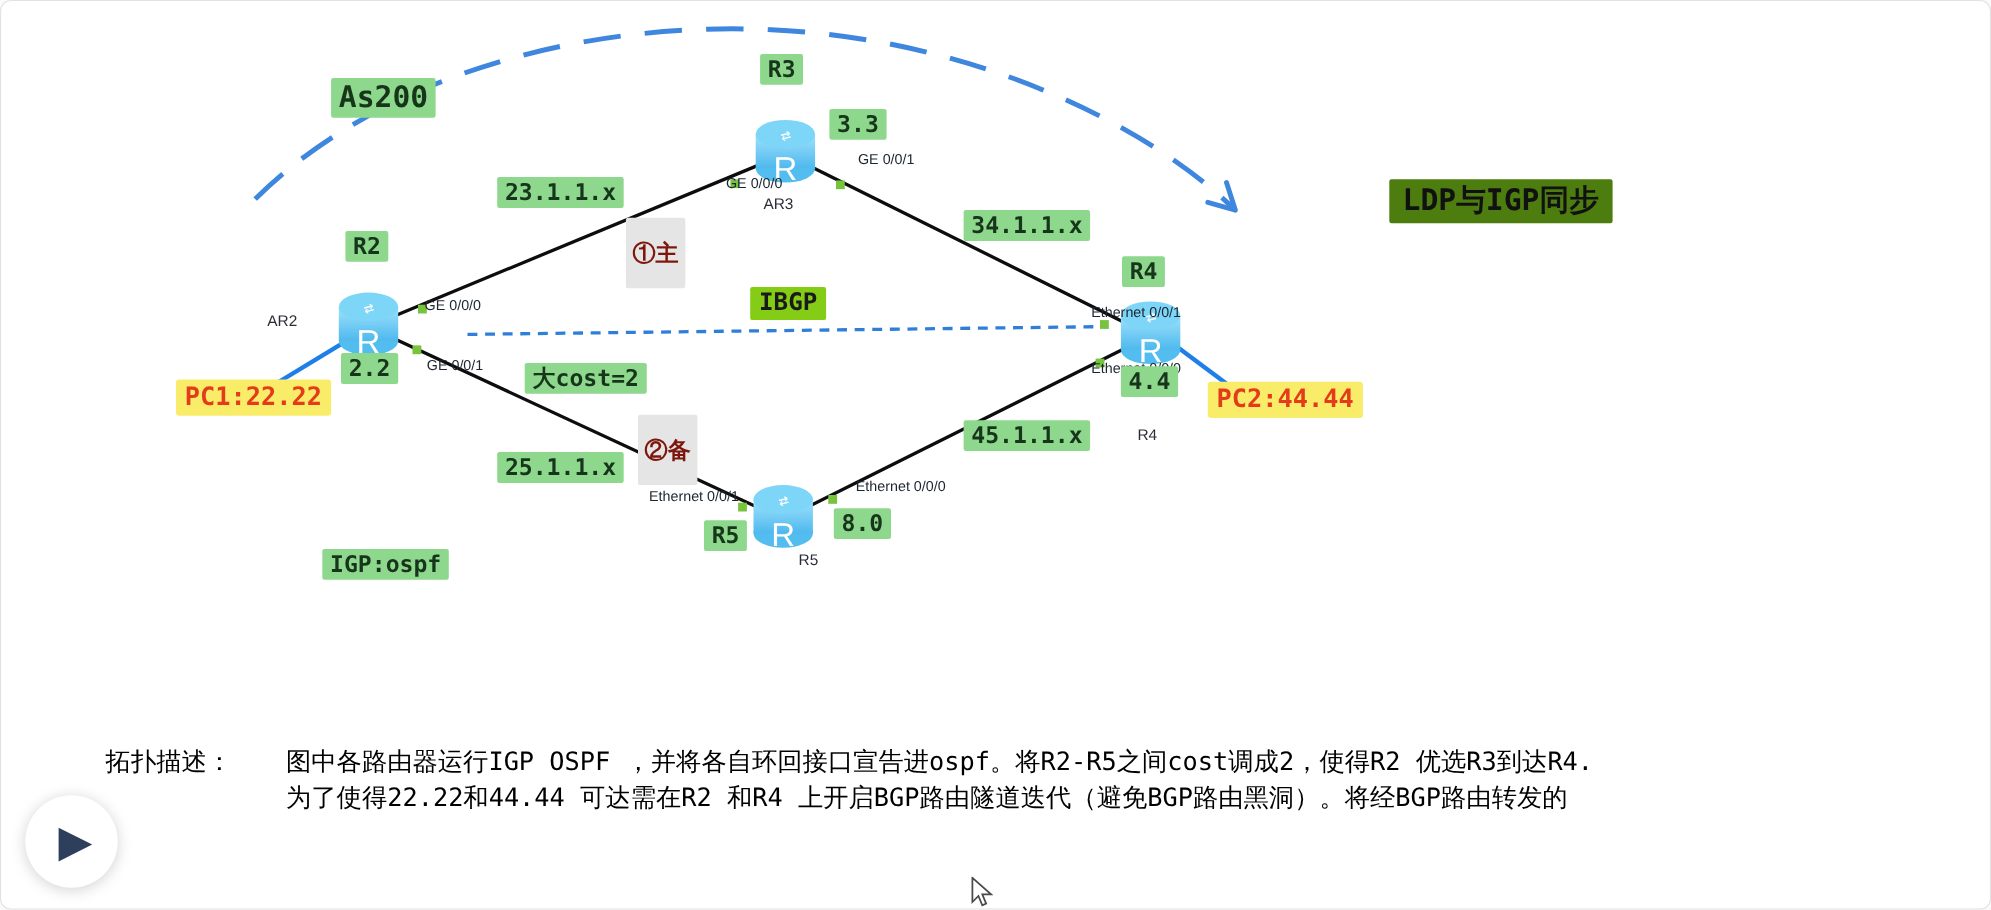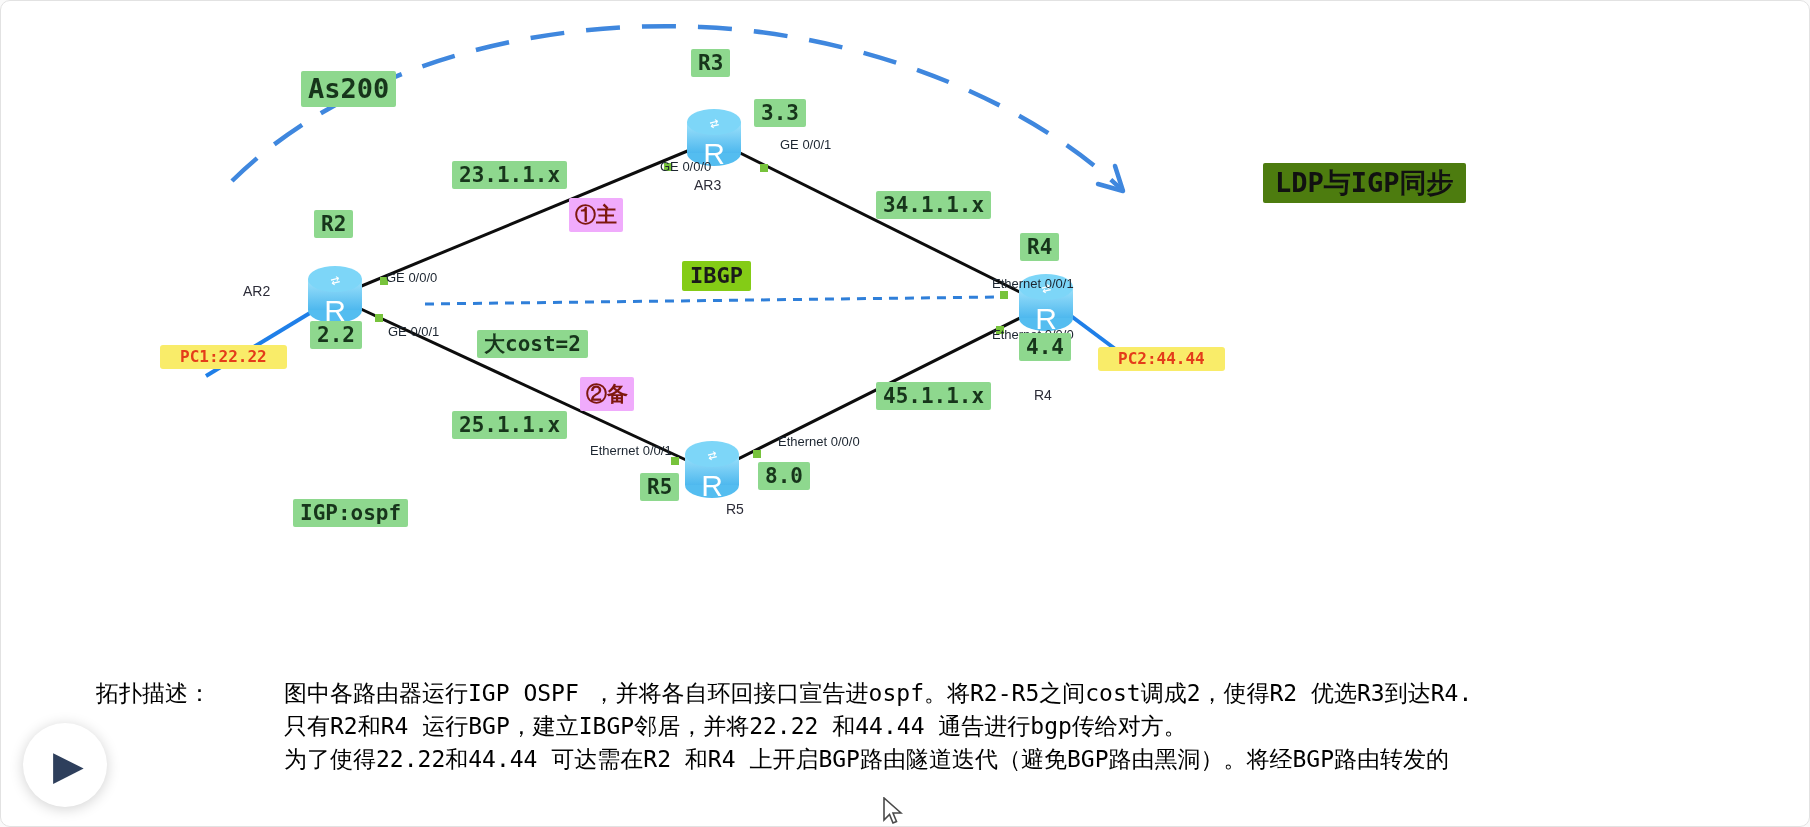--- a/index.html
+++ b/index.html
@@ -7,29 +7,28 @@
     position:relative;width:1810px;height:827px;box-sizing:border-box;
     background:#ffffff;border:1px solid #e2e2e2;border-radius:10px;overflow:hidden;
     font-family:"DejaVu Sans Mono","Liberation Mono",monospace;
   }
   .wires{position:absolute;left:0;top:0;z-index:1;}
   .router{position:absolute;width:70px;height:64px;z-index:2;}
   .lbl{position:absolute;z-index:3;white-space:nowrap;line-height:1.25;}
   .glabel{background:#8ed88e;color:#17351b;font-weight:bold;font-size:21px;padding:1px 7px;border-radius:2px;}
   .big-green{background:#4d7c0f;color:#111;font-weight:bold;font-size:27px;padding:3px 12px;border-radius:2px;}
   .ylabel{background:#84cc16;color:#1a1a1a;font-weight:bold;font-size:22px;padding:1px 8px;border-radius:2px;}
-  .pclabel{background:#f9ec69;color:#e43c1a;font-weight:bold;font-size:16px;padding:2px 20px;border-radius:3px;}
-  .rlabel{background:#f0abfc;color:#7d170d;font-weight:bold;font-size:21px;padding:4px 6px;border-radius:2px;}
+  .pclabel{background:#f9ec69;color:#e43c1a;font-weight:bold;font-size:23px;padding:2px 8px;border-radius:3px;}
+  .rlabel{background:#e5e5e5;color:#7d170d;font-weight:bold;font-size:21px;padding:19px 6px;border-radius:2px;}
   .iface{font-family:"Liberation Sans",sans-serif;font-size:13px;color:#1c2530;}
   .devname{font-family:"Liberation Sans",sans-serif;font-size:14px;color:#2c2c38;}
   .desc{
     position:absolute;left:95px;top:676px;width:1520px;z-index:3;
     display:flex;color:#000;font-size:23px;line-height:33px;
     font-family:"DejaVu Sans Mono","Liberation Mono",monospace;
-    gap:24px;
   }
   .desc .prefix{flex:0 0 164px;}
   .desc .dline{white-space:nowrap;}
   .play-btn{
     position:absolute;left:22px;top:722px;width:84px;height:84px;border-radius:50%;
     background:#ffffff;box-shadow:0 2px 14px rgba(0,0,0,0.18);z-index:5;
     display:flex;align-items:center;justify-content:center;cursor:pointer;
   }
   .play-glyph{font-size:40px;color:#2e3f5c;margin-left:7px;font-family:"DejaVu Sans",sans-serif;}
   .cursor{position:absolute;left:880px;top:796px;z-index:6;}
@@ -147,21 +146,20 @@
   <span class="lbl ylabel" style="left:681px;top:260px">IBGP</span>
   <span class="lbl glabel" style="left:476px;top:329px">大cost=2</span>
   <span class="lbl rlabel" style="left:568px;top:197px">①主</span>
   <span class="lbl rlabel" style="left:579px;top:376px">②备</span>
   <span class="lbl glabel" style="left:292px;top:498px">IGP:ospf</span>
 
   <div class="desc">
     <div class="prefix">拓扑描述：</div>
     <div>
       <div class="dline">图中各路由器运行IGP OSPF ，并将各自环回接口宣告进ospf。将R2-R5之间cost调成2，使得R2 优选R3到达R4.</div>
-      <div class="dline">只有R2和R4 运行BGP，建立IBGP邻居，并将22.22 和44.44 通告进行bgp传给对方。</div>
       <div class="dline">为了使得22.22和44.44 可达需在R2 和R4 上开启BGP路由隧道迭代（避免BGP路由黑洞）。将经BGP路由转发的</div>
     </div>
   </div>
 
   <div class="play-btn">
     <span class="play-glyph">▶</span>
   </div>
 
   <svg class="cursor" width="22" height="30" viewBox="0 0 22 30">
     <path d="M3 1 L3 23 L8.5 17.5 L12 26 L15.5 24.5 L12 16 L20 16 Z" fill="#ffffff" stroke="#4a4a4a" stroke-width="1.6"></path>

